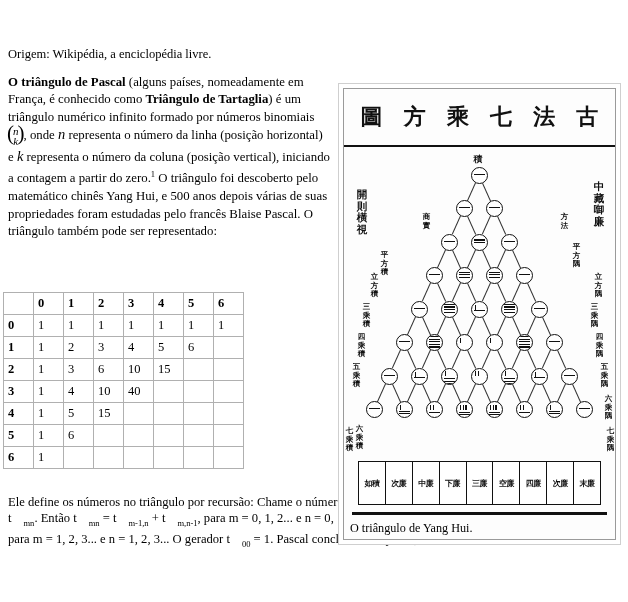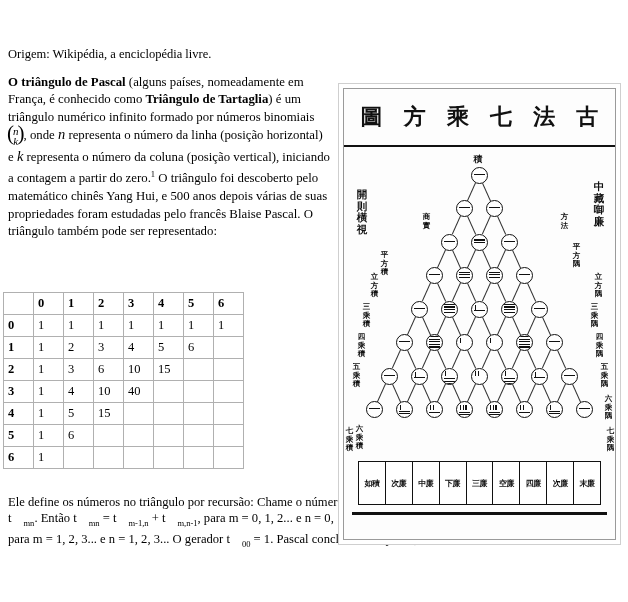--- a/index.html
+++ b/index.html
@@ -646,16 +646,17 @@
         <div>下廉</div>
         <div>三廉</div>
         <div>空廉</div>
         <div>四廉</div>
         <div>次廉</div>
         <div>末廉</div>
       </div>
 
       <div class="fig-rule"></div>
 
+      <div class="fig-caption">O triângulo de Yang Hui.</div>
     </div>
   </div>
 
 </div>
 
 </body></html>

